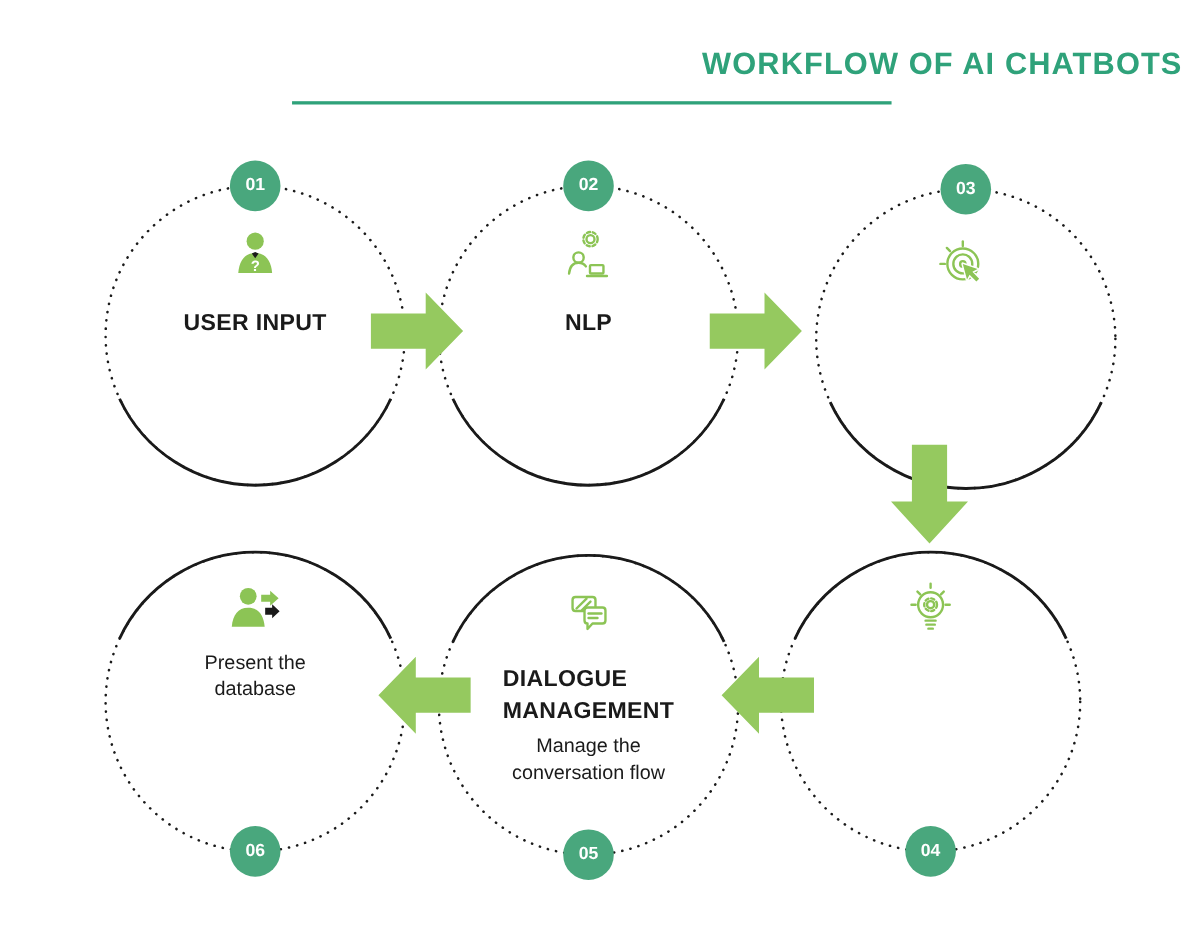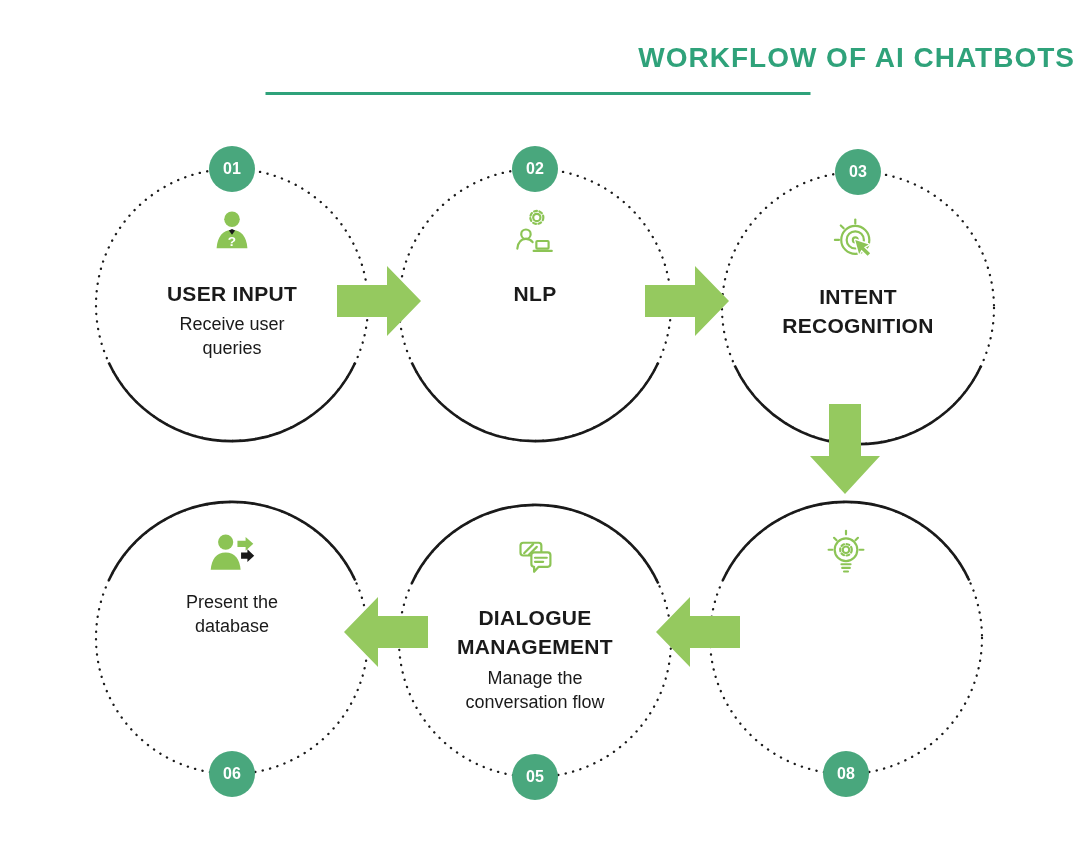--- a/index.html
+++ b/index.html
@@ -40,21 +40,21 @@
   .icon .st{fill:none;stroke:var(--icon);stroke-width:2.4;stroke-linecap:round;stroke-linejoin:round;}
   .icon .fi{fill:var(--icon);}
   .icon .dk{fill:var(--text);}
   .icon .wh{fill:#fff;}
   .icon .gear-ring{stroke-dasharray:3.2 2.8;}
   .icon .frontb{fill:#fff;}
   .icon .cursor{stroke:#fff;stroke-width:3;paint-order:stroke;stroke-linejoin:round;}
   .icon .qm{font-size:15px;font-weight:bold;text-anchor:middle;font-family:"Liberation Sans",sans-serif;}
   .step-title{
     margin-top:14px;font-size:21px;font-weight:bold;line-height:1.4;
-    text-align:center;white-space:pre-line;letter-spacing:0.3px;color:var(--text);
+    text-align:left;white-space:pre-line;letter-spacing:0.3px;color:var(--text);
   }
   .step-desc{margin-top:5px;font-size:18px;line-height:1.32;text-align:center;white-space:pre-line;color:var(--text);}
   .arrow{position:absolute;}
   .arrow polygon{fill:var(--arrow);}
 </style>
 </head>
 <body>
 
 <div class="canvas">
 
@@ -68,22 +68,20 @@
     </svg>
     <div class="badge">01</div>
     <div class="content">
       <svg class="icon" viewBox="0 0 64 64">
         <circle class="fi" cx="32" cy="13.5" r="8.6"></circle>
         <path class="fi" d="M32 25.5 C21.5 25.5 16 33 15 45.5 L49 45.5 C48 33 42.5 25.5 32 25.5 Z"></path>
         <polygon class="dk" points="28.6,25.9 32,30.6 35.4,25.9 32,24.4"></polygon>
         <text class="wh qm" x="32" y="43">?</text>
       </svg>
       <div class="step-title">USER INPUT</div>
-      <div class="step-desc">Receive user
-queries</div>
     </div>
   </div>
 
   <div class="node top" style="left:395px;top:165px">
     <svg class="ring" viewBox="0 0 280 280">
       <circle class="dotted" cx="140" cy="140" r="136"></circle>
       <path class="solidarc" d="M 16.7 197.5 A 136 136 0 0 0 263.3 197.5"></path>
     </svg>
     <div class="badge">02</div>
     <div class="content">
@@ -92,47 +90,45 @@
         <circle class="st gear-ring" cx="34" cy="11.5" r="7.2"></circle>
         <circle class="st" cx="22" cy="30" r="5.2"></circle>
         <path class="st" d="M12.5 46 C13.3 38.5 17 35.2 22 35.2 C25.2 35.2 27.7 36.5 29.4 38.8"></path>
         <rect class="st" x="33.5" y="37.5" width="13.5" height="8.5" rx="1"></rect>
         <path class="st" d="M30.5 48.5 L50.5 48.5"></path>
       </svg>
       <div class="step-title">NLP</div>
     </div>
   </div>
 
-  <div class="node top" style="left:718px;top:168px">
+  <div class="node top" style="left:738px;top:168px">
     <svg class="ring" viewBox="0 0 280 280">
       <circle class="dotted" cx="140" cy="140" r="136"></circle>
       <path class="solidarc" d="M 16.7 197.5 A 136 136 0 0 0 263.3 197.5"></path>
     </svg>
     <div class="badge">03</div>
     <div class="content">
       <svg class="icon" viewBox="0 0 64 64">
         <circle class="st" cx="29" cy="33" r="15.5"></circle>
         <circle class="st" cx="29" cy="33" r="9.5"></circle>
         <circle class="fi" cx="29" cy="33" r="3.9"></circle>
         <path class="st" d="M29 15 V10.5"></path>
         <path class="st" d="M16.2 20.2 L13 17"></path>
         <path class="st" d="M11 33 H6.5"></path>
         <polygon class="fi cursor" points="29,33 33.2,48.6 35.8,43.8 42.6,50.6 45.4,47.8 38.6,41 43.8,38.2"></polygon>
       </svg>
-      <div class="step-title">INTENT
-RECOGNITION</div>
     </div>
   </div>
 
   <div class="node bottom" style="left:706px;top:498px">
     <svg class="ring" viewBox="0 0 280 280">
       <circle class="dotted" cx="140" cy="140" r="136"></circle>
       <path class="solidarc" d="M 16.7 82.5 A 136 136 0 0 1 263.3 82.5"></path>
     </svg>
-    <div class="badge">08</div>
+    <div class="badge">04</div>
     <div class="content">
       <svg class="icon" viewBox="0 0 64 64">
         <circle class="st" cx="32" cy="24" r="12.5"></circle>
         <circle class="st" cx="32" cy="24" r="3.6"></circle>
         <circle class="st gear-ring" cx="32" cy="24" r="6.4"></circle>
         <path class="st" d="M27 40 H37"></path>
         <path class="st" d="M27.8 44 H36.2"></path>
         <path class="st" d="M29.8 48 H34.2"></path>
         <path class="st" d="M32 7 V3"></path>
         <path class="st" d="M21.6 13.6 L18.8 10.8"></path>

